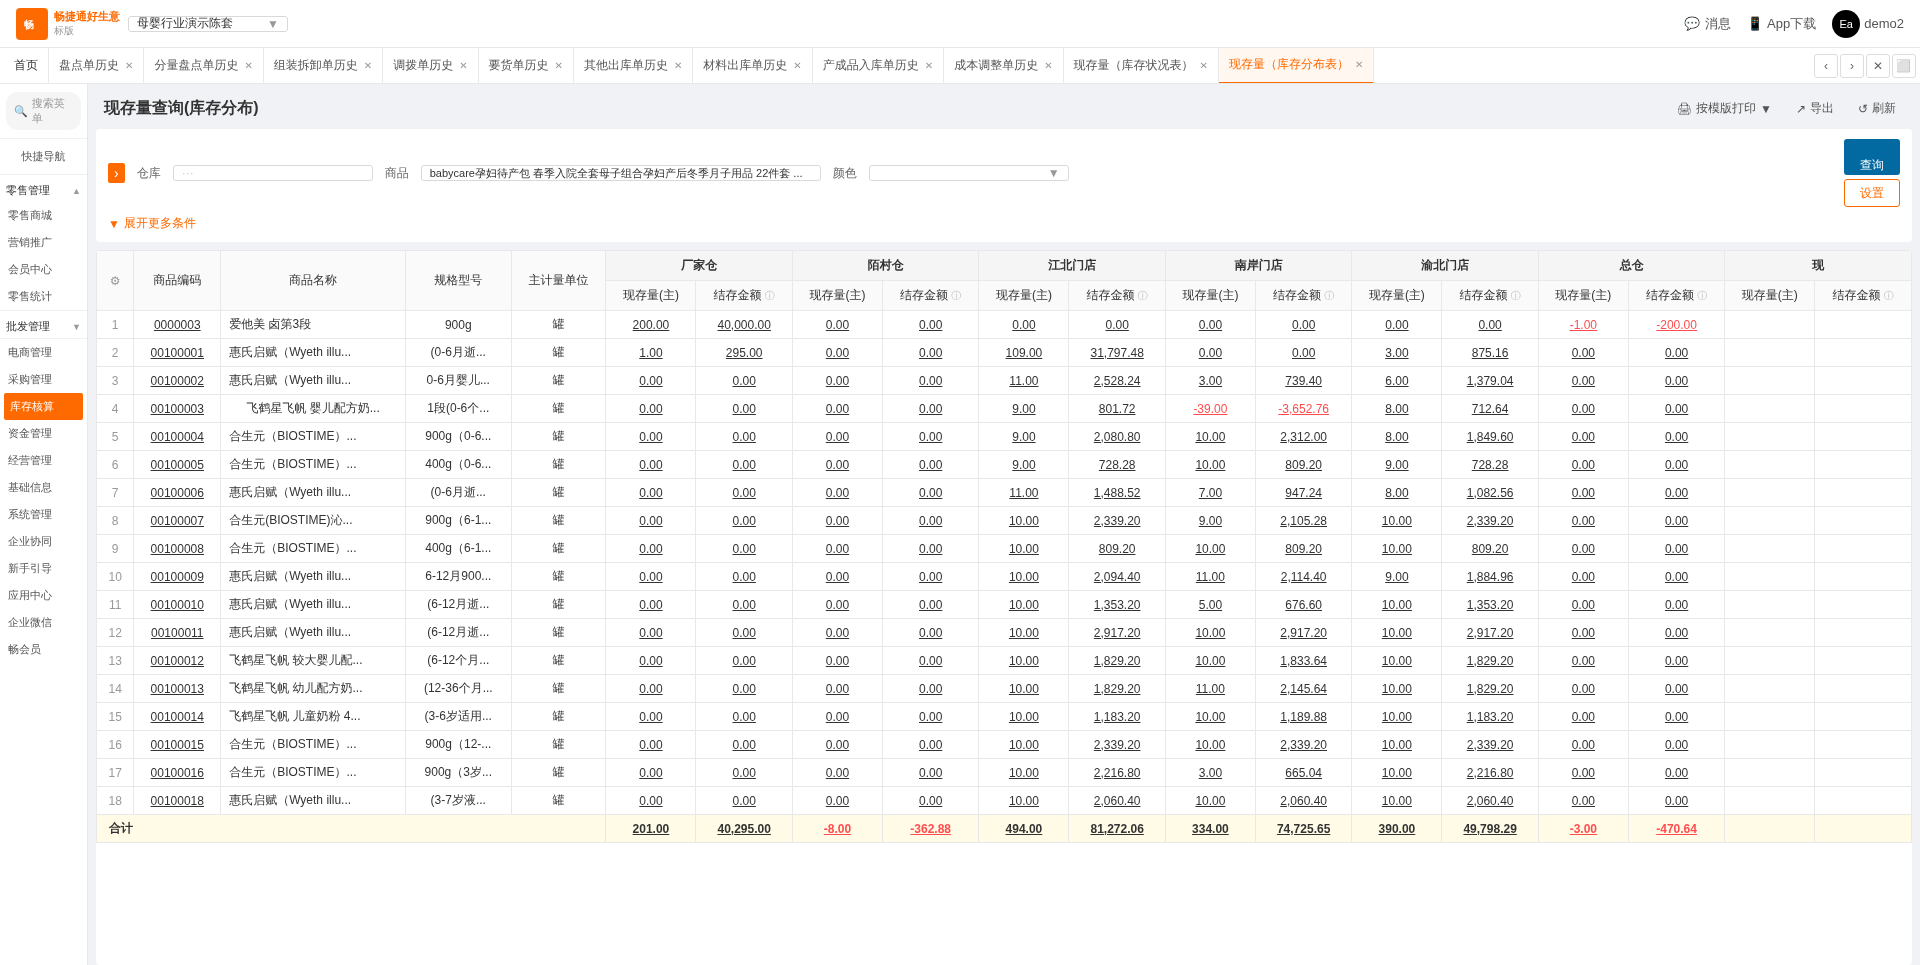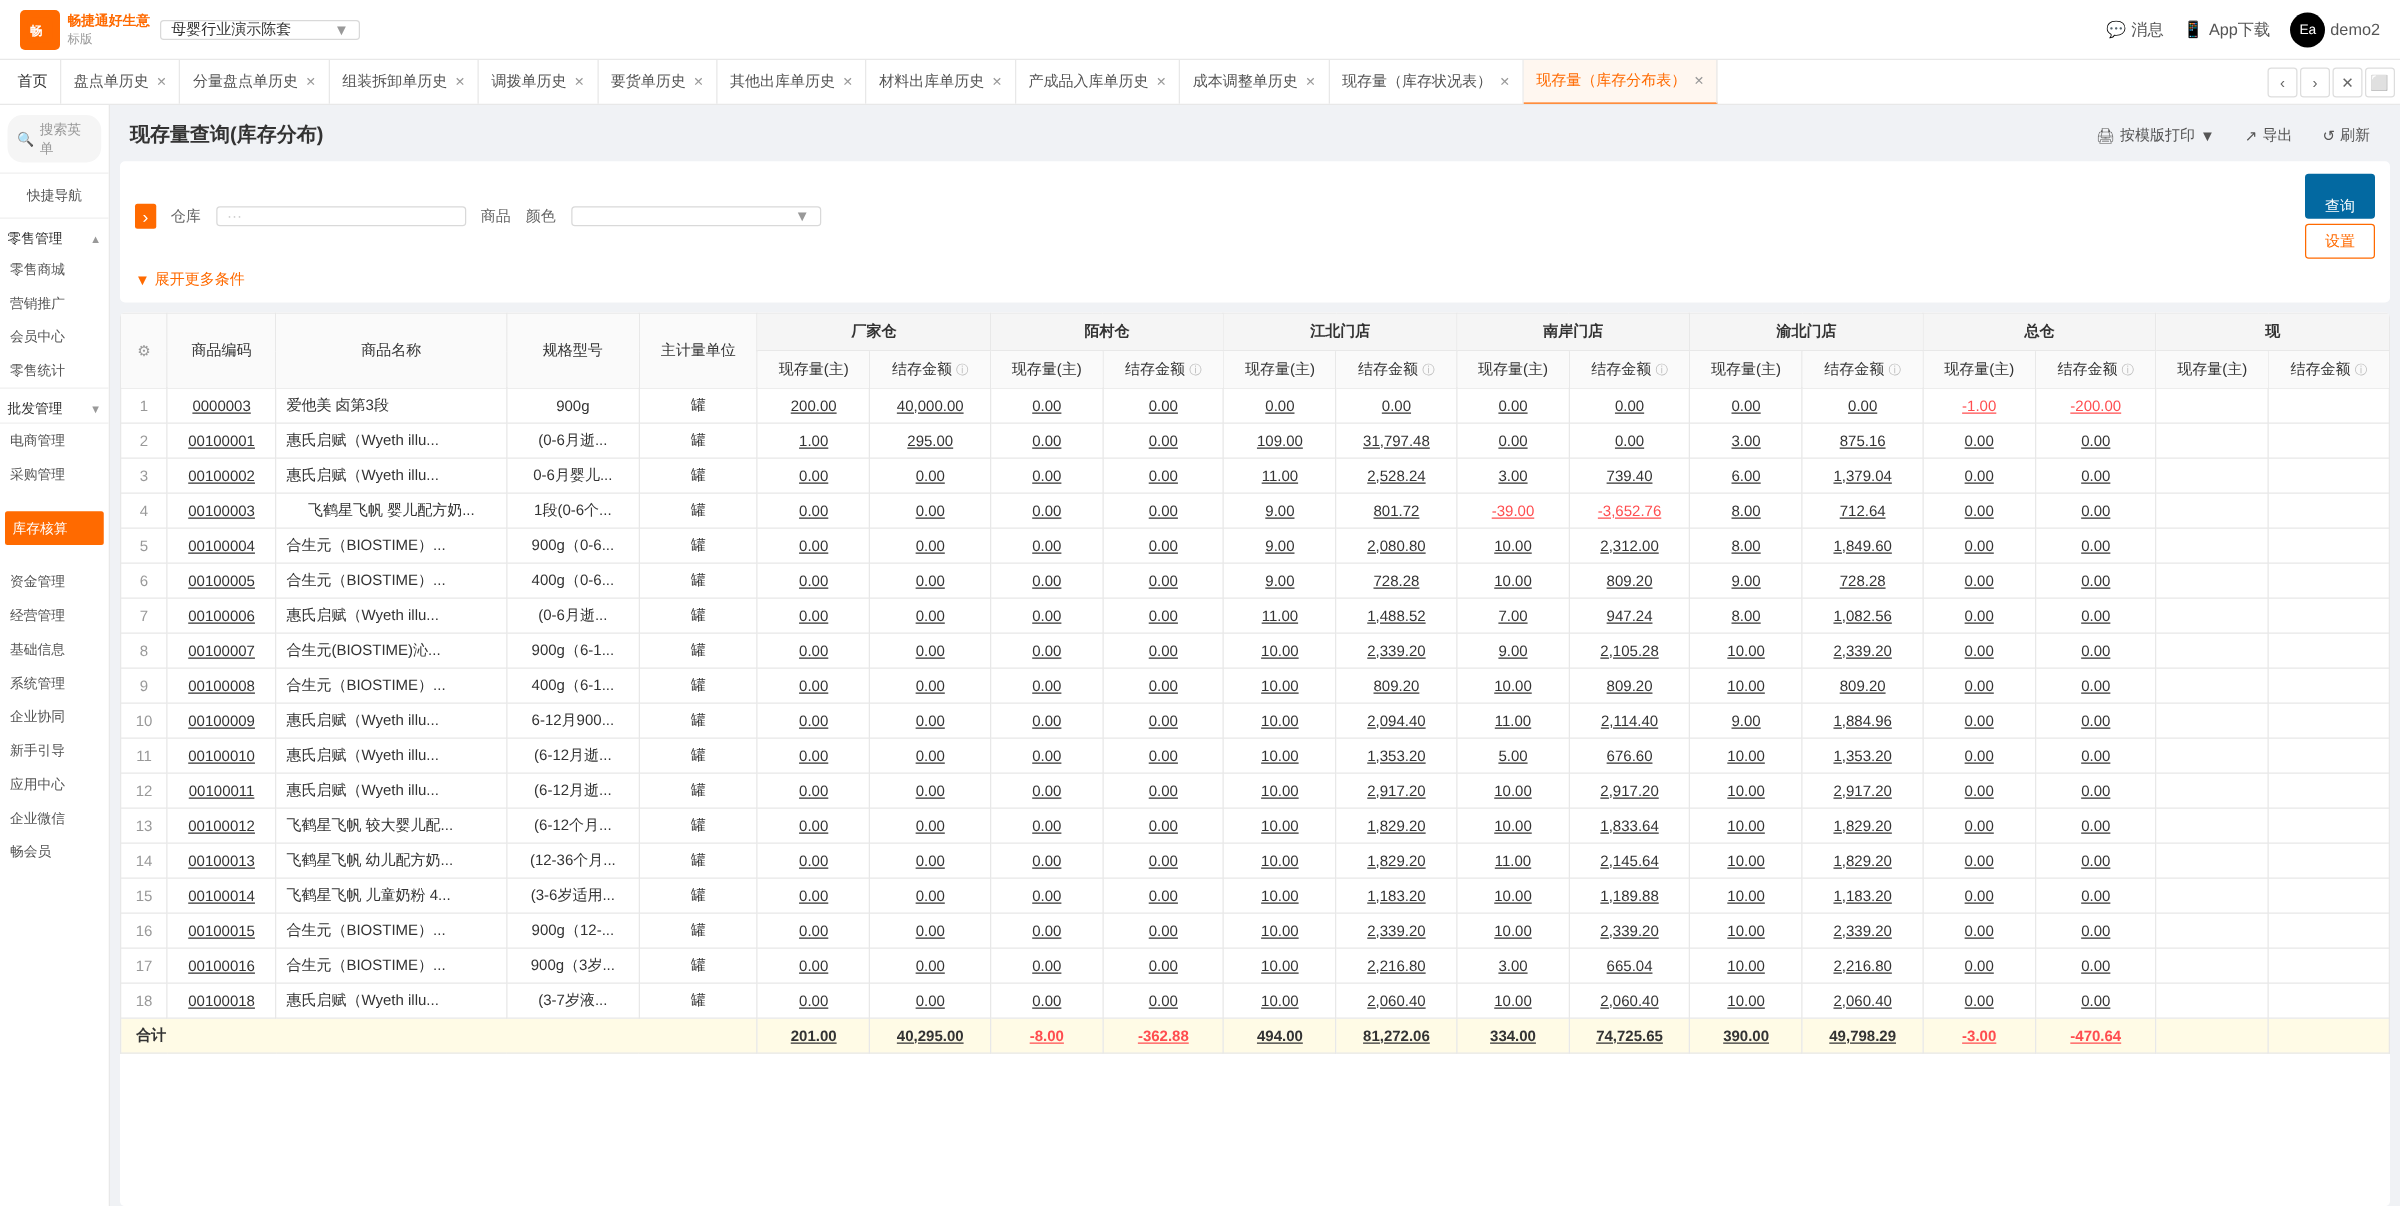--- a/index.html
+++ b/index.html
@@ -27,21 +27,21 @@
 
     
     .sidebar { width: 88px; background: #fff; border-right: 1px solid #e8e8e8; display: flex; flex-direction: column; overflow-y: auto; flex-shrink: 0; }
     .sidebar-search { padding: 8px 6px; border-bottom: 1px solid #f0f0f0; }
     .sidebar-search-inner { background: #f5f5f5; border-radius: 12px; padding: 4px 8px; font-size: 11px; color: #999; display: flex; align-items: center; gap: 4px; cursor: pointer; }
     .sidebar-nav { padding: 4px 0; border-bottom: 1px solid #f0f0f0; }
     .sidebar-section { border-bottom: 1px solid #f0f0f0; }
     .sidebar-section-title { padding: 8px 6px 4px; font-size: 11px; color: #333; font-weight: 500; display: flex; align-items: center; justify-content: space-between; cursor: pointer; }
     .sidebar-section-title .arrow { font-size: 9px; color: #999; }
     .sidebar-menu-item { padding: 6px 8px; font-size: 11px; color: #555; cursor: pointer; }
-    .sidebar-menu-item.active { background: #ff6a00; color: #fff; border-radius: 2px; margin: 16px 4px; padding: 6px 6px; }
+    .sidebar-menu-item.active { background: #ff6a00; color: #fff; border-radius: 2px; margin: 0 4px; padding: 6px 6px; }
 
     
     .content-area { flex: 1; overflow: auto; padding: 0; display: flex; flex-direction: column; }
     .page-header { padding: 12px 16px 8px; display: flex; align-items: center; justify-content: space-between; background: #f0f2f5; gap: 39px; }
     .page-title { font-size: 16px; font-weight: 600; color: #333; }
     .page-actions { display: flex; gap: 8px; align-items: center; }
     .page-action-btn { display: flex; align-items: center; gap: 4px; font-size: 12px; color: #555; cursor: pointer; padding: 4px 8px; border-radius: 3px; }
 
     
     .filter-area { background: #fff; margin: 0 8px 8px; border-radius: 4px; padding: 10px 12px; }
@@ -198,20 +198,23 @@
     </div>
 
     <div class="filter-area">
       <div class="filter-row">
         <span class="expand-icon">›</span>
         <span class="filter-label">仓库</span>
         <div class="filter-input wide">
           <span style="color:#ccc;">···</span>
         </div>
         <span class="filter-label">商品</span>
+        <div class="filter-input product-input">
+          <span style="font-size:11px;">babycare孕妇待产包 春季入院全套母子组合孕妇产后冬季月子用品 22件套 ...</span>
+        </div>
         <span class="filter-label">颜色</span>
         <div class="filter-input color-input">
           <span style="color:#ddd;font-size:11px;"></span>
           <span style="margin-left:auto;color:#999;">▼</span>
         </div>
         <div class="filter-btn-group">
           <button class="query-btn">查询</button>
           <button class="setting-btn">设置</button>
         </div>
       </div>

